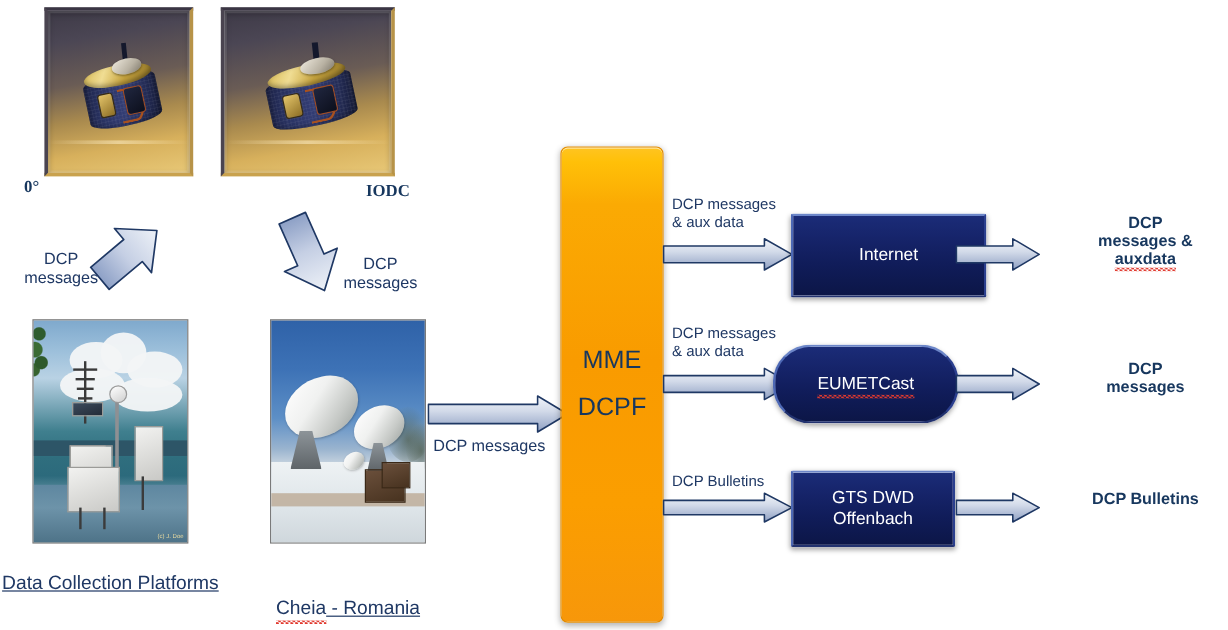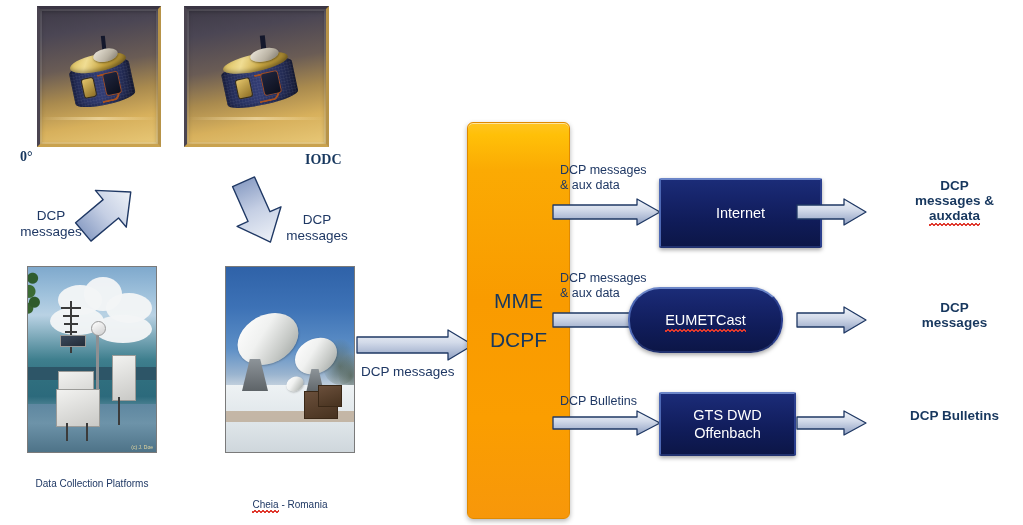--- a/index.html
+++ b/index.html
@@ -253,23 +253,24 @@
   }
   .lbl-bold-right {
     font-family: "Liberation Sans", "DejaVu Sans", sans-serif;
     font-weight: bold;
     font-size: 13.5px;
     color: #17375E;
     text-align: center;
   }
   .caption {
     font-family: "Liberation Sans", "DejaVu Sans", sans-serif;
-    font-size: 10px;
+    font-size: 16px;
     color: #1F3864;
     text-align: center;
+    text-decoration: underline;
   }
   .center { text-align: center; }
 
   
   .squiggle {
     position: relative;
     display: inline-block;
   }
   .squiggle::after {
     content: "";
@@ -457,21 +458,21 @@
           <stop offset="0%" stop-color="#F2F5FA"></stop>
           <stop offset="42%" stop-color="#D2DAE9"></stop>
           <stop offset="100%" stop-color="#8E9FC2"></stop>
         </linearGradient>
       </defs>
       <path d="M1,8 L92,8 L92,1 L117,16 L92,31 L92,24 L1,24 Z" fill="url(#gH0)" stroke="#1F3864" stroke-width="1.3" stroke-linejoin="round"></path>
     </svg>
   </div>
   <div class="lbl lbl-sans" style="left:361px; top:364px;">DCP messages</div>
 
-  <div id="mme-block" style="left:467px; top:122px; width:103px; height:397px;">
+  <div id="mme-block" style="left:467px; top:122px; width:86px; height:397px;">
     <div class="mme-text" style="top:166px;">MME</div>
     <div class="mme-text" style="top:205px;">DCPF</div>
   </div>
 
   <div class="lbl lbl-sans-sm" style="left:560px; top:163px;"><span>DCP messages
 &amp; aux data</span></div>
   <div class="harrow" style="left:552px; top:198px; width:110px; height:28px;">
     <svg width="110" height="28" viewBox="0 0 110 28">
       <defs>
         <linearGradient id="gH1" x1="0" y1="0" x2="0" y2="1">
@@ -511,21 +512,21 @@
       <defs>
         <linearGradient id="gH3" x1="0" y1="0" x2="0" y2="1">
           <stop offset="0%" stop-color="#F2F5FA"></stop>
           <stop offset="42%" stop-color="#D2DAE9"></stop>
           <stop offset="100%" stop-color="#8E9FC2"></stop>
         </linearGradient>
       </defs>
       <path d="M1,7 L85,7 L85,1 L108,14 L85,27 L85,21 L1,21 Z" fill="url(#gH3)" stroke="#1F3864" stroke-width="1.3" stroke-linejoin="round"></path>
     </svg>
   </div>
-  <div class="navy-box" style="left:628px; top:287px; width:155px; height:66px;border-radius:32px;">
+  <div class="navy-box" style="left:644px; top:287px; width:155px; height:66px;border-radius:32px;">
     <div class="box-label">
       <span class="squiggle uline">EUMETCast</span>
     </div>
   </div>
   <div class="harrow" style="left:796px; top:306px; width:72px; height:28px;">
     <svg width="72" height="28" viewBox="0 0 72 28">
       <defs>
         <linearGradient id="gH4" x1="0" y1="0" x2="0" y2="1">
           <stop offset="0%" stop-color="#F2F5FA"></stop>
           <stop offset="42%" stop-color="#D2DAE9"></stop>

